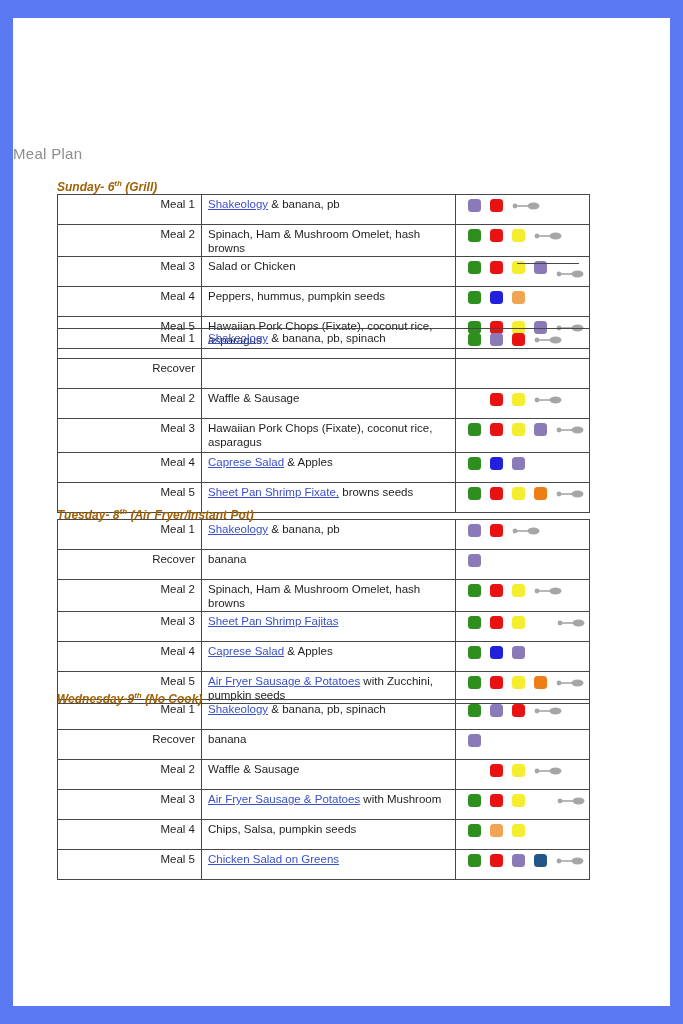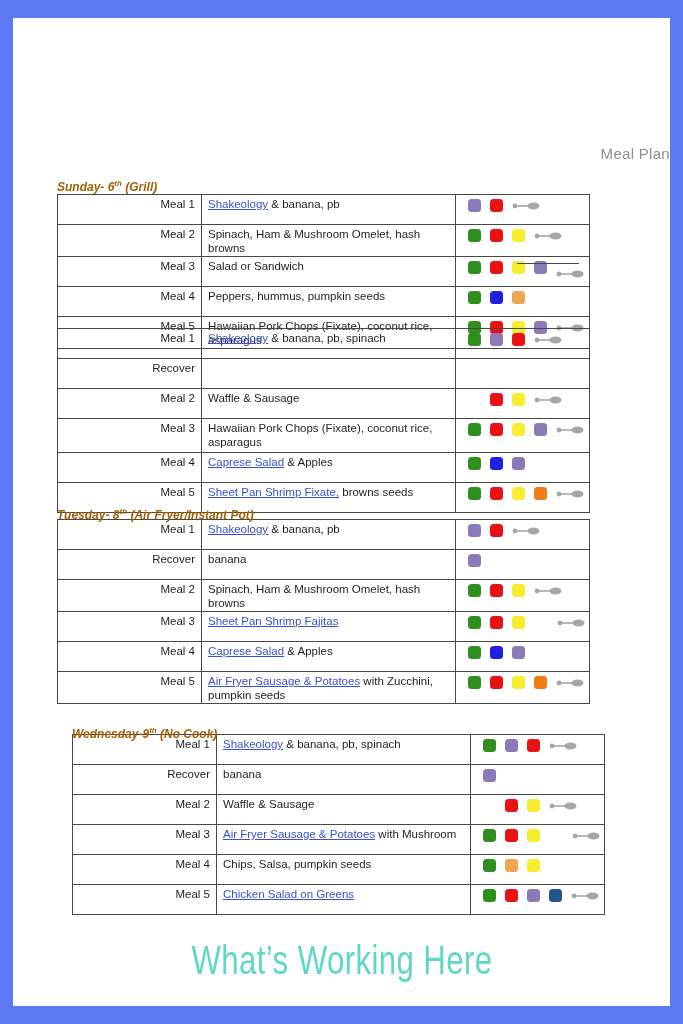--- a/index.html
+++ b/index.html
@@ -7,25 +7,25 @@
     width:683px;height:1024px;position:relative;overflow:hidden;
     font-family:"Liberation Sans", sans-serif;
     background:var(--frame,#5b79f2);
   }
   .page{
     position:absolute;left:13px;top:18px;width:657px;height:988px;
     background:#ffffff;
   }
   .doc-title{
     position:absolute;top:127px;left:0;right:0;margin:0;
-    text-align:right;font-size:15px;font-weight:400;color:#8e8e8e;
+    text-align:left;font-size:15px;font-weight:400;color:#8e8e8e;
     letter-spacing:.3px;
   }
   .day{position:absolute;left:44px;width:511px;}
-  .d0{top:156px;} .d1{top:310px;} .d2{top:484px;} .d3{top:703px;margin-left:15px;}
+  .d0{top:156px;} .d1{top:310px;} .d2{top:484px;} .d3{top:668px;}
   .day-header{
     height:15px;line-height:20px;font-size:12px;font-weight:600;color:#a16207;
     white-space:nowrap;
     font-style:italic;
   }
   .day-header sup{font-size:8px;font-weight:600;}
   .d0 .tbl{margin-top:5px;} .d1 .tbl{margin-top:0;}
   .d2 .tbl{margin-top:2px;} .d3 .tbl{margin-top:-2px;}
   table.tbl{
     border-collapse:collapse;table-layout:fixed;width:511px;
@@ -88,21 +88,21 @@
                   <span class="spoon"><svg width="28" height="10" viewBox="0 0 28 10">
                       <circle cx="3" cy="5" r="2.4" fill="#a6a6a6"></circle>
                       <rect x="5" y="4.2" width="11" height="1.6" fill="#a6a6a6"></rect>
                       <ellipse cx="21.5" cy="5" rx="6" ry="3.4" fill="#a6a6a6"></ellipse>
                     </svg></span>
                 </div>
               </td>
             </tr>
             <tr style="height: 18px;">
               <td class="lbl"><span>Meal 3</span></td>
-              <td class="desc"><span>Salad or Sandwich</span></td>
+              <td class="desc"><span>Salad or Chicken</span></td>
               <td class="icons">
                 <div class="icon-row">
                   <span class="sq" style="background: rgb(46, 143, 31);"></span>
                   <span class="sq" style="background: rgb(233, 18, 18);"></span>
                   <span class="sq" style="background: rgb(244, 238, 47);"></span>
                   <span class="sq" style="background: rgb(138, 122, 184);"></span>
                   <span class="spoon"><svg width="28" height="10" viewBox="0 0 28 10">
                       <circle cx="3" cy="5" r="2.4" fill="#a6a6a6"></circle>
                       <rect x="5" y="4.2" width="11" height="1.6" fill="#a6a6a6"></rect>
                       <ellipse cx="21.5" cy="5" rx="6" ry="3.4" fill="#a6a6a6"></ellipse>
@@ -411,16 +411,13 @@
                       <rect x="5" y="4.2" width="11" height="1.6" fill="#a6a6a6"></rect>
                       <ellipse cx="21.5" cy="5" rx="6" ry="3.4" fill="#a6a6a6"></ellipse>
                     </svg></span>
                 </div>
               </td>
             </tr>
           </tbody>
         </table>
       </section>
     </div>
-  <div class="footer">
-    <span>What’s Working Here</span>
-  </div>
 </div>
 
 </body></html>

